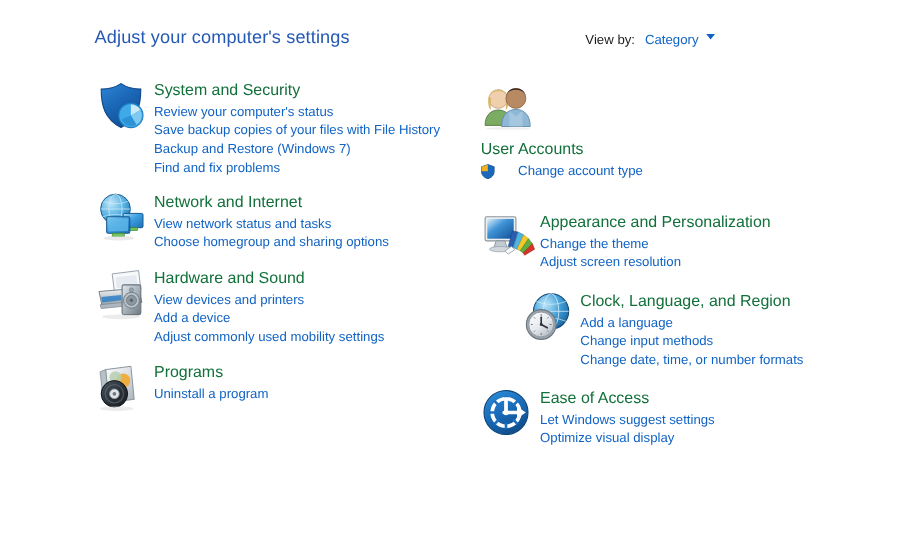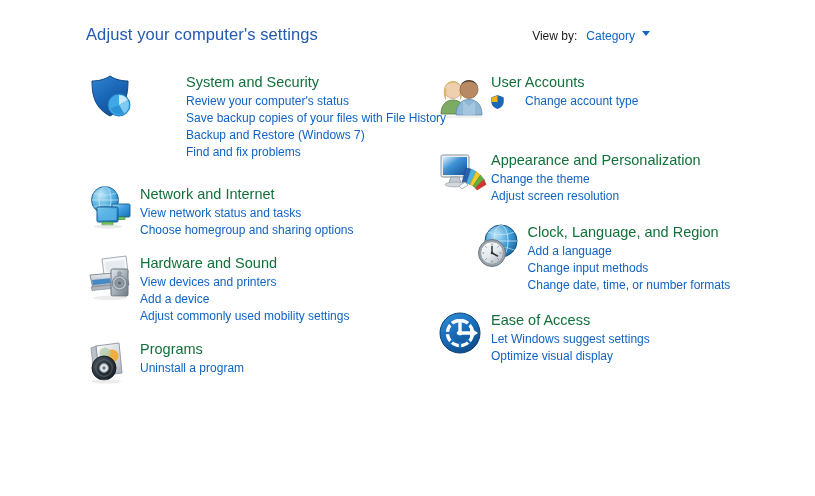--- a/index.html
+++ b/index.html
@@ -85,24 +85,24 @@
     cursor: pointer;
   }
   .cat-link.with-shield {
     display: flex;
     align-items: center;
     gap: 21px;
   }
   .uac-shield { flex: 0 0 13px; }
 
   
-  .gap-sys  { margin-bottom: 23px; gap: 46px; }
+  .gap-sys  { margin-bottom: 13px; }
   .gap-net  { }
   .gap-hw   { margin-bottom: 14px; }
-  .gap-ua   { margin-bottom: 17px; }
+  .gap-ua   { margin-bottom: 17px; flex-direction: column; }
   .gap-ap   { margin-bottom: 17px; margin-top: 28px; }
   .gap-clk  { margin-bottom: 16px; justify-content: center; }
 </style>
 </head>
 <body>
 
 <div class="page">
 
   <div class="page-title">Adjust your computer's settings</div>
 

